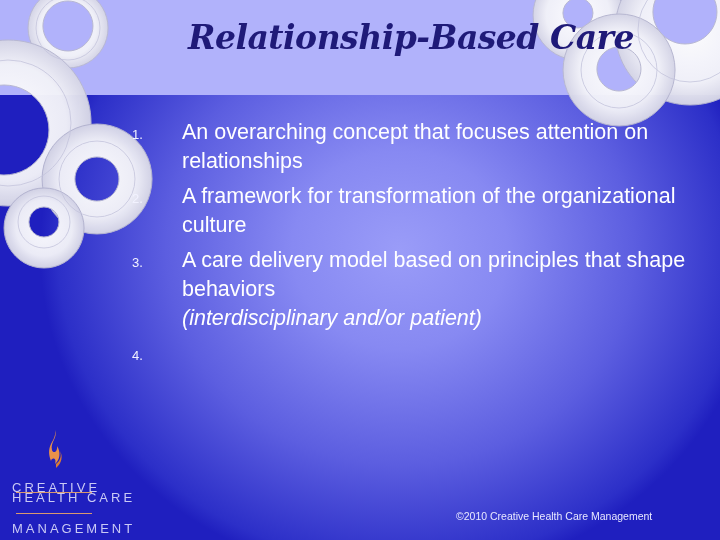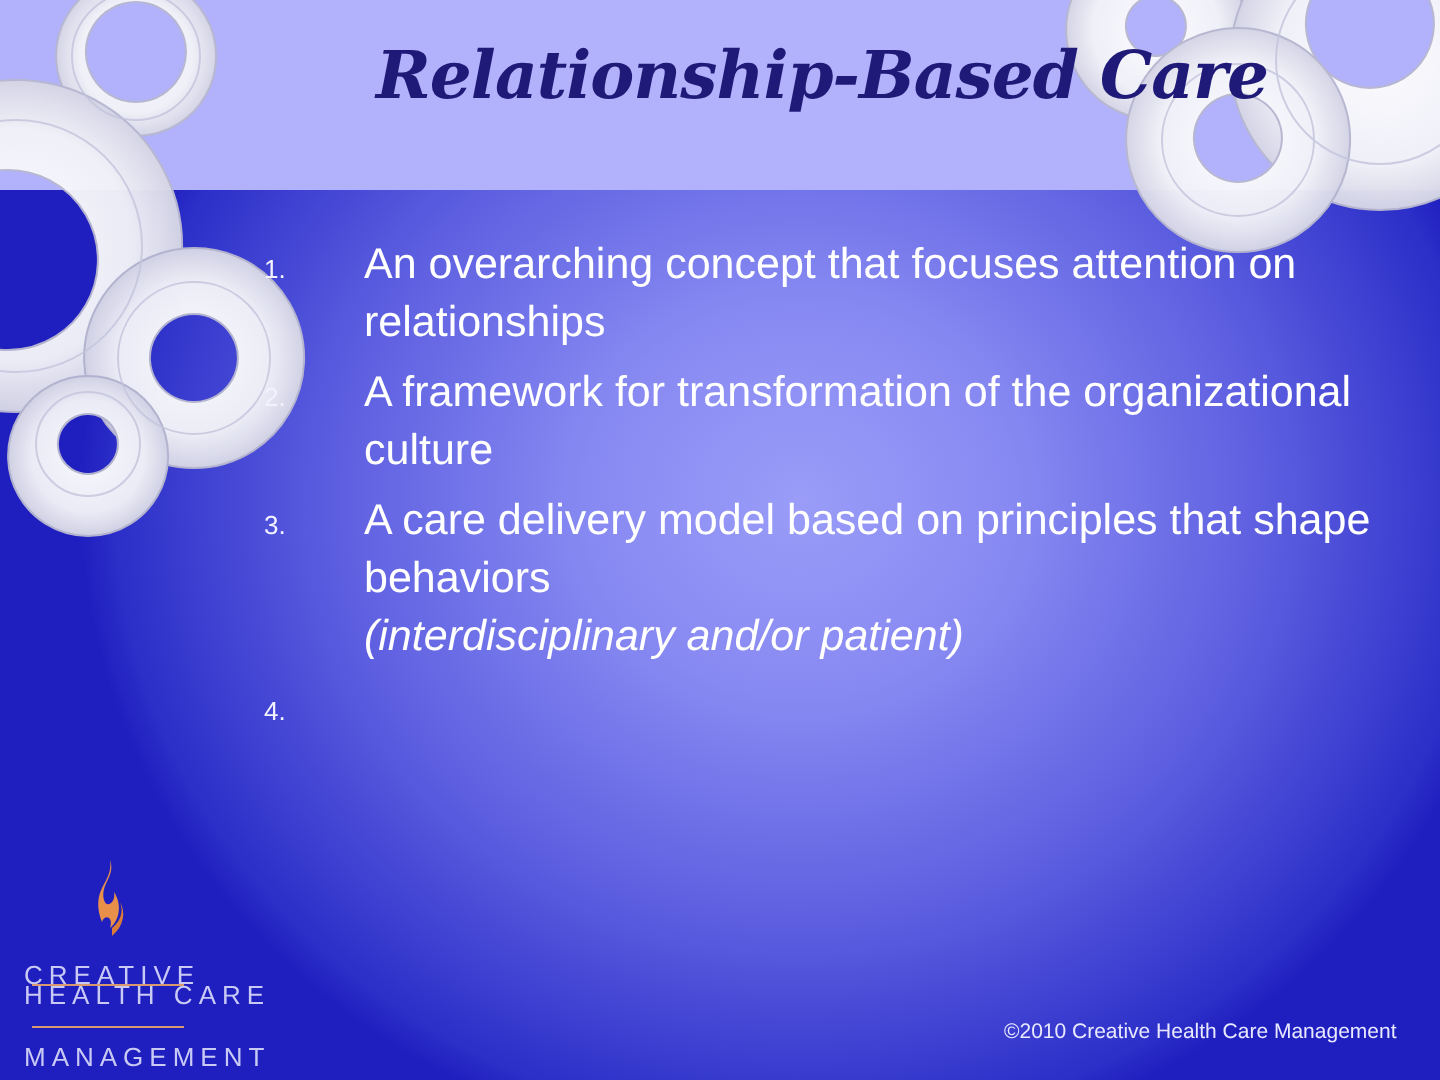--- a/index.html
+++ b/index.html
@@ -8,21 +8,21 @@
       background: radial-gradient(ellipse 360px 330px at 400px 250px, #9a9cf8 0%, #8789f2 30%, #5c5ee0 65%, #2c2fc8 95%, #1f1fbf 100%);
     }
     .header { position: absolute; left: 0; top: 0; width: 720px; height: 95px; background: #b1b2fb; }
     .title { position: absolute; left: 188px; top: 18px; font-family: "DejaVu Serif", serif; font-style: italic; font-weight: bold;
       font-size: 33px; color: #1f1a78; letter-spacing: -0.5px; white-space: nowrap; }
     .rings { position: absolute; left: 0; top: 0; width: 720px; height: 540px; pointer-events: none; }
     .content { position: absolute; left: 132px; top: 118px; width: 560px; }
     .item { position: relative; padding-left: 50px; color: #ffffff; font-size: 21.5px; line-height: 29px; margin-bottom: 6px; }
     .item .num { position: absolute; left: 0; top: 2px; font-size: 13px; color: #f2f2ff; }
     .item .em { font-style: italic; display: block; }
-    .footer { position: absolute; left: 502px; top: 510px; font-size: 10.5px; color: #e8e8ff; white-space: nowrap; text-align: center; }
+    .footer { position: absolute; left: 456px; top: 510px; font-size: 10.5px; color: #e8e8ff; white-space: nowrap; text-align: center; }
     .logo { position: absolute; left: 12px; top: 430px; width: 82px; }
     .logo .flame { position: absolute; left: 34px; top: 0; }
     .logo .word { position: absolute; left: 0; width: 82px; text-align: center; color: #c9c9f5; font-size: 13px; letter-spacing: 3px; white-space: nowrap; }
     .logo .line { position: absolute; left: 4px; width: 76px; height: 1px; background: #d89870; }
   </style>
 </head>
 <body>
 
 <div class="slide">
   <div class="header"></div>

